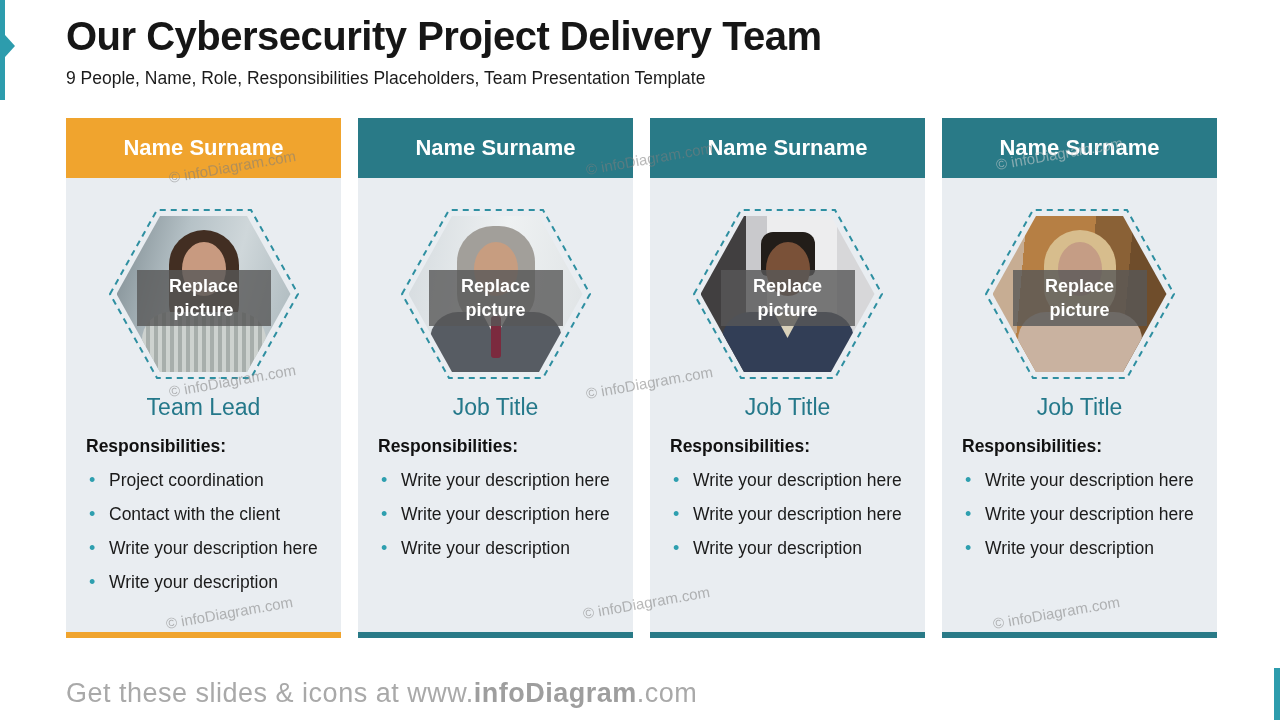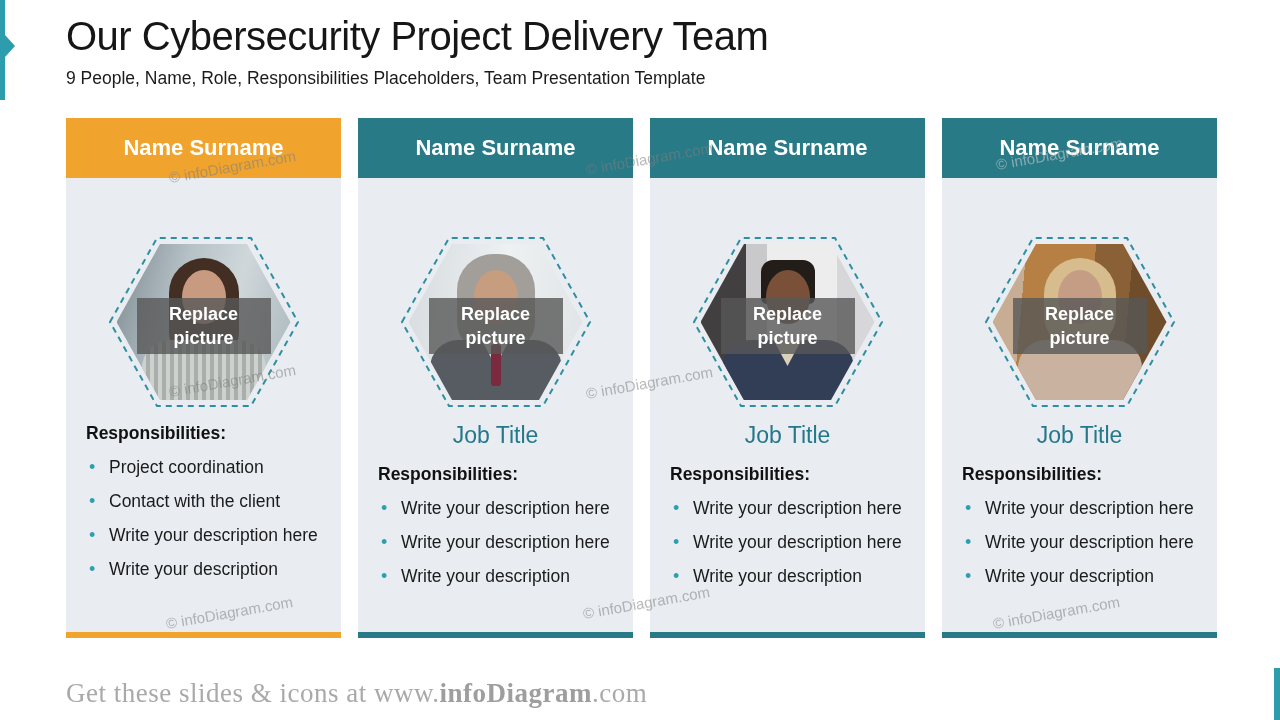--- a/index.html
+++ b/index.html
@@ -26,21 +26,21 @@
     border-left: 10px solid #2D9CAD;
   }
   .edge-bar-right {
     position: absolute; right: 0; top: 668px;
     width: 6px; height: 52px;
     background: #2D9CAD;
   }
 
   .slide-title {
     position: absolute; left: 66px; top: 14px;
-    font-size: 40px; font-weight: 400; color: #161616;
+    font-size: 40px; font-weight: 700; color: #161616;
     letter-spacing: -0.5px;
   }
   .slide-subtitle {
     position: absolute; left: 66px; top: 68px;
     font-size: 17.5px; font-weight: 400; color: #1b1b1b;
   }
 
   .cards-row {
     position: absolute; left: 66px; top: 118px;
     display: flex; gap: 17px;
@@ -49,21 +49,21 @@
     width: 275px; height: 520px;
     display: flex; flex-direction: column;
     background: #E9EDF1;
   }
   .card-header {
     height: 60px; flex: 0 0 60px;
     background: var(--accent);
     color: #ffffff; font-size: 22px; font-weight: 700;
     display: flex; align-items: center; justify-content: center;
   }
-  .card-body { flex: 1 1 auto; position: relative; margin-top: 28px; }
+  .card-body { flex: 1 1 auto; position: relative; }
   .card-bottom-bar { flex: 0 0 6px; background: var(--accent); }
 
   .hex-wrap {
     position: relative;
     width: 190px; height: 172px;
     margin: 30px auto 0 auto;
   }
   .hex-outline { position: absolute; left: 0; top: 0; }
   .hex-photo {
     position: absolute; left: 8px; top: 8px;
@@ -132,21 +132,21 @@
     margin-bottom: 9px;
   }
   .bullet-list li::before {
     content: "\2022";
     position: absolute; left: 1px; top: 0;
     color: #2E9FAF; font-size: 18px;
   }
 
   .footer {
     position: absolute; left: 66px; top: 678px;
-    font-size: 27px; color: #A9A9A9; letter-spacing: 0.5px; font-family: Liberation Serif, serif;
+    font-size: 27px; color: #A9A9A9; letter-spacing: 0.5px;
   }
   .footer .brand { font-weight: 700; color: #9e9e9e; }
 
   .wm {
     position: absolute;
     font-size: 15px;
     color: rgba(125, 125, 125, 0.55);
     transform: rotate(-10deg);
     white-space: nowrap;
     pointer-events: none;
@@ -179,20 +179,21 @@
           <div class="p-face"></div>
           <div class="p-body"></div>
           <div class="p-shirt"></div>
           <div class="p-tie"></div>
         </div>
         <div class="replace-band">
           <span>Replace</span>
           <span>picture</span>
         </div>
       </div>
+      <div class="job-title">Team Lead</div>
       <div class="resp-label">Responsibilities:</div>
       <ul class="bullet-list">
           <li>Project coordination</li>
           <li>Contact with the client</li>
           <li>Write your description here</li>
           <li>Write your description</li>
         </ul>
     </div>
     <div class="card-bottom-bar"></div>
   </div>

